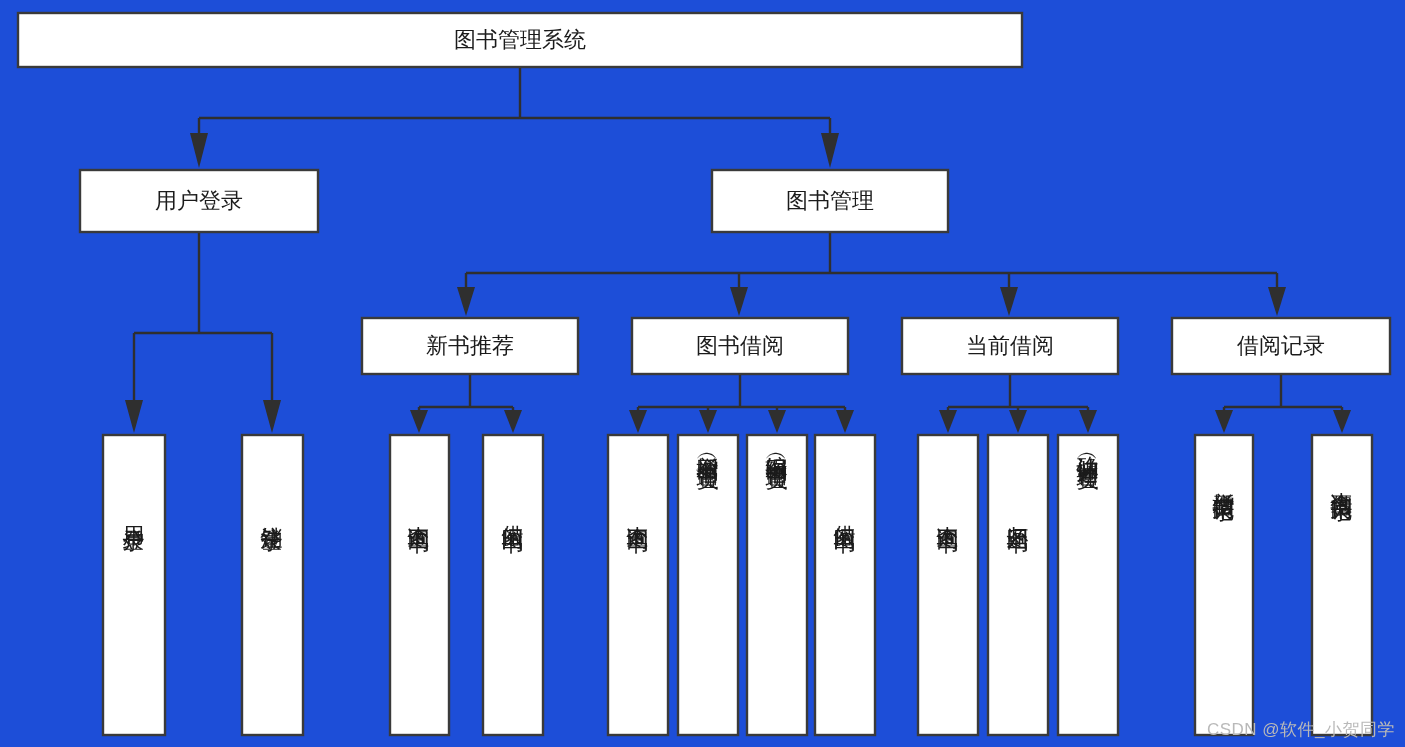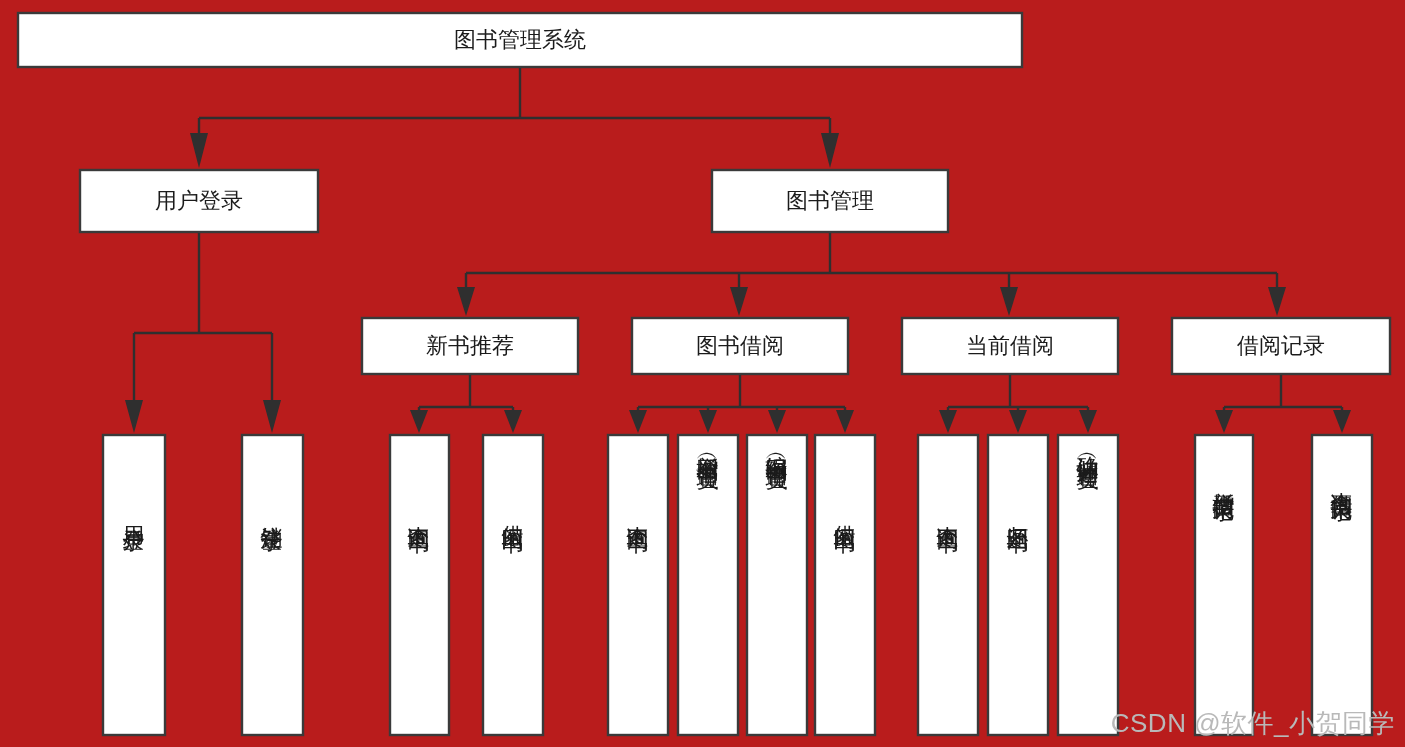--- a/index.html
+++ b/index.html
@@ -10,21 +10,21 @@
   body {
     width: 1405px;
     height: 747px;
     font-family: "Liberation Sans", "DejaVu Sans", sans-serif;
     overflow: hidden;
   }
   #diagram-root {
     position: relative;
     width: 1405px;
     height: 747px;
-    background: #b91c1c;
+    background: #1d4ed8;
   }
   svg#tree-svg {
     position: absolute;
     left: 0;
     top: 0;
     width: 1405px;
     height: 747px;
     display: block;
   }
   .node-box {
@@ -55,21 +55,21 @@
   }
   .arrow-head {
     fill: #2f2f2f;
     stroke: none;
   }
   .watermark {
     position: absolute;
     right: 10px;
     bottom: 6px;
     font-family: "Liberation Sans", "DejaVu Sans", sans-serif;
-    font-size: 26px;
+    font-size: 17px;
     color: #b9b9b9;
     white-space: nowrap;
     letter-spacing: 0.5px;
     user-select: none;
   }
 </style>
 </head>
 <body>
 
 <div id="diagram-root">

